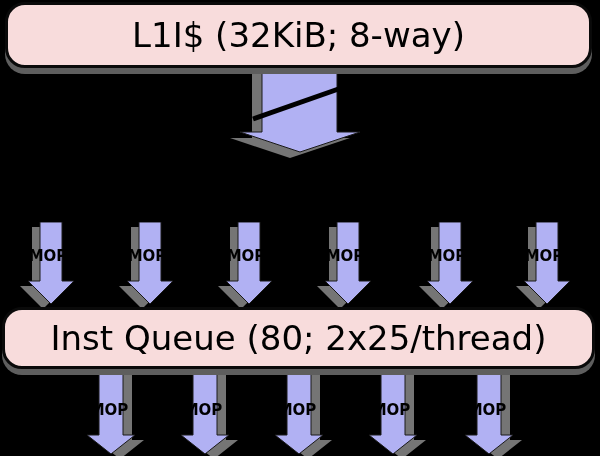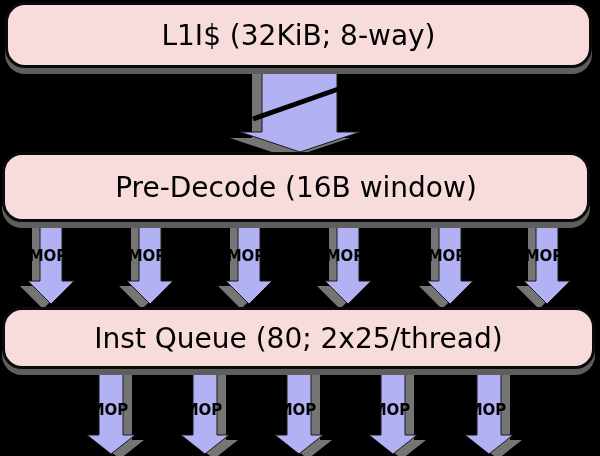--- a/index.html
+++ b/index.html
@@ -5,21 +5,21 @@
   html,body{margin:0;padding:0;background:#000;}
   .canvas{
     position:relative;width:600px;height:456px;background:#000;
     overflow:hidden;font-family:"DejaVu Sans", sans-serif;
   }
   .box{
     position:absolute;box-sizing:border-box;
     background:#f8dcdc;border:3px solid #0a0a0a;border-radius:20px;
     box-shadow:0 6px 0 #5e5e5e;
     display:flex;align-items:center;justify-content:center;
-    color:#000;font-size:28px;white-space:nowrap;
+    color:#000;font-size:34px;white-space:nowrap;
   }
   .box-l1i{left:5px;top:2px;width:587px;height:66px;}
   .box-predecode{left:2px;top:152px;width:588px;height:70px;}
   .box-instqueue{left:2px;top:307px;width:593px;height:62px;}
   .arrow{position:absolute;text-decoration:underline;}
   .arrow svg{display:block;}
   .shadow-poly{fill:#757575;}
   .arrow-poly{fill:#b1b1f3;stroke:#1a1a1a;stroke-width:1;}
   .slash{stroke:#000;stroke-width:5;stroke-linecap:butt;}
   .mop{
@@ -121,20 +121,17 @@
     <svg width="57" height="90" viewBox="0 0 57 90">
       <polygon class="shadow-poly" transform="translate(9,5)" points="12,0 36,0 36,65 48,65 24,84 0,65 12,65"></polygon>
       <polygon class="arrow-poly" points="12,0 36,0 36,65 48,65 24,84 0,65 12,65"></polygon>
     </svg>
     <div class="mop">MOP</div>
   </div>
 
   <div class="box box-l1i">
     <span>L1I$ (32KiB; 8-way)</span>
   </div>
-  <div class="box box-predecode">
-    <span>Pre-Decode (16B window)</span>
-  </div>
   <div class="box box-instqueue">
     <span>Inst Queue (80; 2x25/thread)</span>
   </div>
 
 </div>
 
 </body></html>

